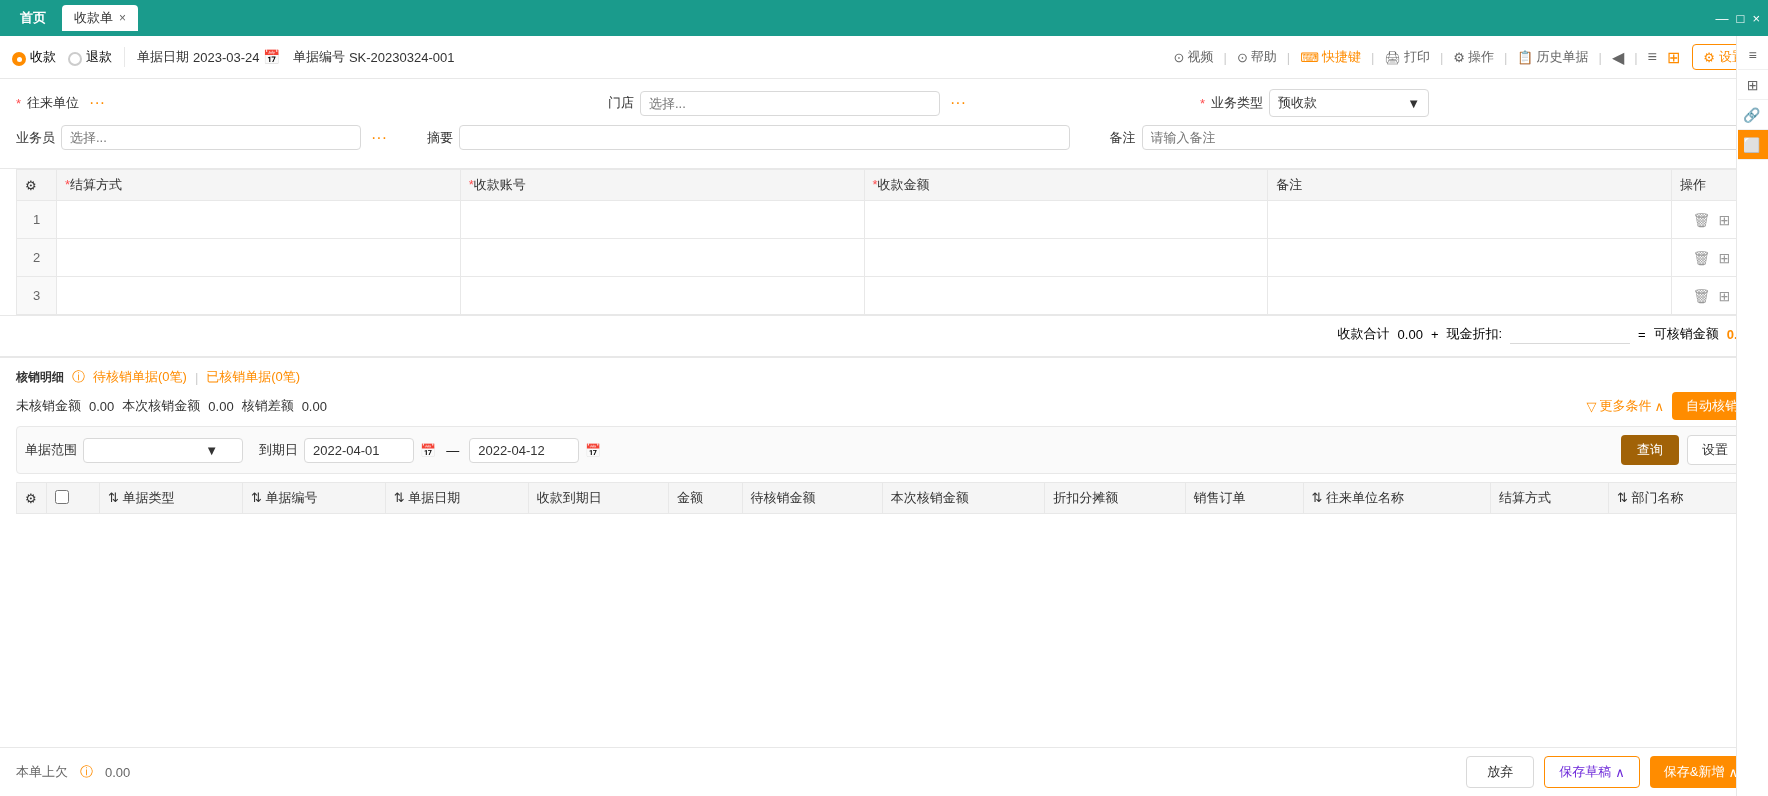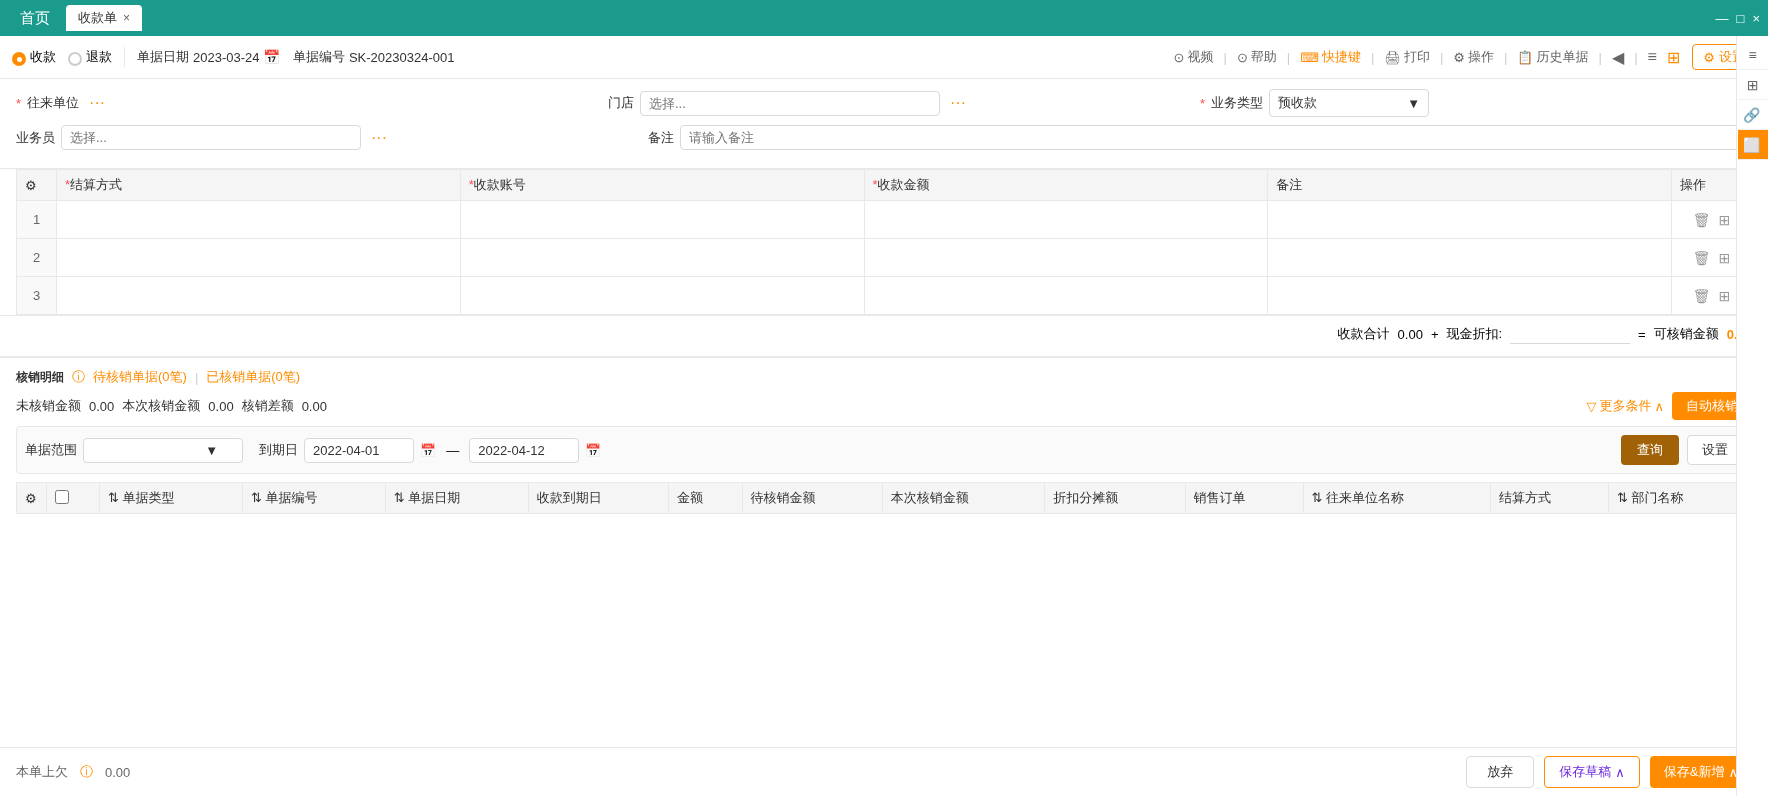--- a/index.html
+++ b/index.html
@@ -4,21 +4,21 @@
   <style>
     * { box-sizing: border-box; margin: 0; padding: 0; font-family: 'Microsoft YaHei', Arial, sans-serif; font-size: 13px; }
     body { background: #f0f2f5; width: 1768px; height: 796px; overflow: hidden; }
 
     
     .tab-bar {
       display: flex; align-items: center; background: #1a9b8c; height: 36px;
       padding: 0 8px; gap: 4px;
     }
     .tab-home {
-      color: #fff; padding: 4px 12px; cursor: pointer; font-size: 15px;
+      color: #fff; padding: 4px 12px; cursor: pointer; font-size: 13px; font-weight: bold;
     }
     .tab-active {
       background: #fff; color: #333; padding: 4px 12px; border-radius: 4px 4px 0 0;
       display: flex; align-items: center; gap: 6px; cursor: pointer;
     }
     .tab-close { color: #666; cursor: pointer; font-size: 12px; }
     .tab-bar-right { margin-left: auto; display: flex; gap: 8px; color: #fff; font-size: 16px; cursor: pointer; }
 
     
     .main-content {
@@ -297,20 +297,24 @@
         </div>
       </div>
     </div>
     <div class="form-row">
       <div class="form-field">
         <span class="form-field-label-normal">业务员</span>
         <input class="form-input form-input-wide" type="text" placeholder="选择..." style="">
         <span class="form-dots">···</span>
       </div>
       <div style="flex:0 0 40px"></div>
+      <div class="form-field" style="flex:2">
+        <span class="form-field-label-normal">摘要</span>
+        <input class="form-input" type="text" style="flex: 1 1 0%; min-width: 300px;">
+      </div>
       <div style="flex:0 0 40px"></div>
       <div class="form-field" style="flex:2">
         <span class="form-field-label-normal">备注</span>
         <input class="form-input" type="text" style="flex: 1 1 0%; min-width: 200px;" placeholder="请输入备注">
       </div>
     </div>
   </div>
 
   <div class="table-container" style="margin: 0 16px;">
     <table class="data-table">

